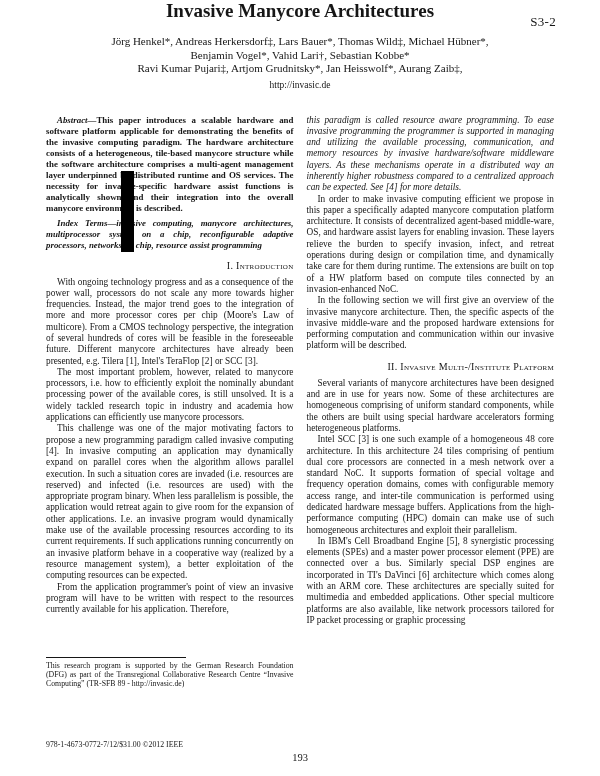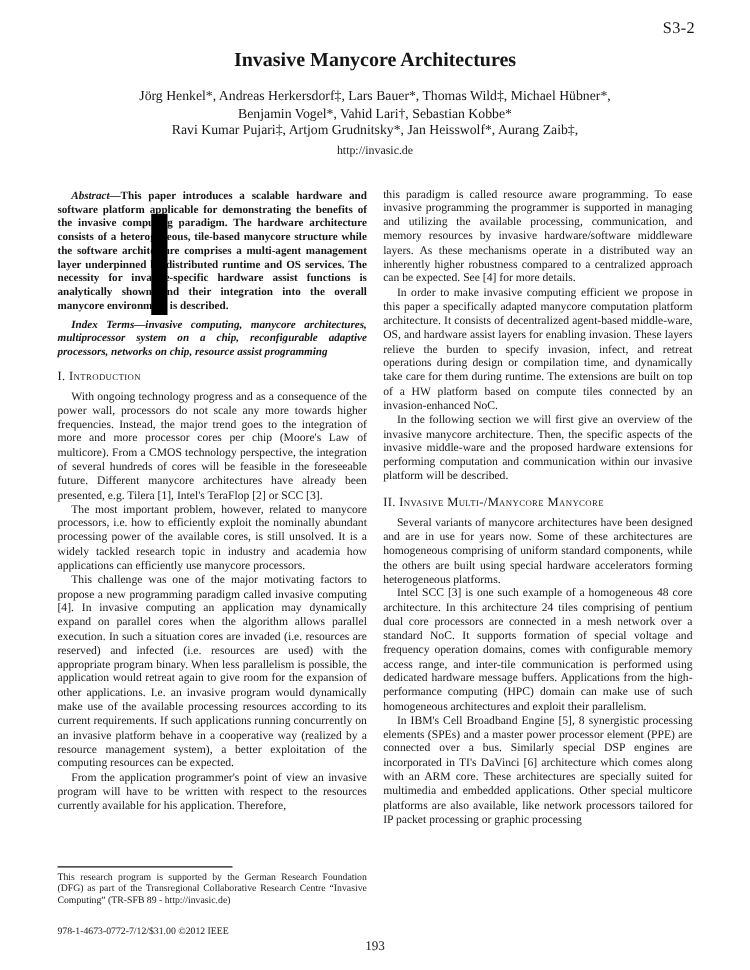--- a/index.html
+++ b/index.html
@@ -15,23 +15,22 @@
   }
   .session-id {
     position: absolute;
     top: 14px;
     right: 44px;
     font-size: 13px;
     letter-spacing: 0.3px;
   }
   .title {
     margin: 0;
-    padding-top: 40px;
     text-align: center;
-    font-size: 16px;
+    font-size: 19px;
     font-weight: bold;
   }
   .authors {
     margin-top: 13px;
     text-align: center;
     font-size: 11px;
     line-height: 13.5px;
   }
   .affil {
     margin-top: 6px;
@@ -57,31 +56,31 @@
     display: flex;
     flex-direction: column;
   }
   .col p {
     margin: 0;
     font-size: 9.3px;
     line-height: 11.3px;
     text-align: justify;
     text-indent: 11px;
   }
-  .col p.no-indent { text-indent: 0; }
+  .col p.no-indent { text-indent: 0; font-style: italic; }
   p.abstract, p.index-terms {
     font-weight: bold;
     font-size: 8.9px;
     line-height: 11px;
   }
   p.abstract .lead { font-style: italic; }
   p.index-terms { font-style: italic; margin-top: 4px; }
   h2.section {
     margin: 9px 0 6px 0;
-    text-align: left;
+    text-align: right;
     font-size: 10px;
     font-weight: normal;
     font-variant: small-caps;
     letter-spacing: 0.3px;
   }
   .footnote {
     margin-top: auto;
     font-size: 7.8px;
     line-height: 9.3px;
     text-align: justify;
@@ -151,21 +150,21 @@
         <div class="footnote-rule"></div>
         <div>This research program is supported by the German Research Foundation (DFG) as part of the Transregional Collaborative Research Centre “Invasive Computing” (TR-SFB 89 - http://invasic.de)</div>
       </div>
     </div>
 
     <div class="col">
       <p class="no-indent">this paradigm is called resource aware programming. To ease invasive programming the programmer is supported in managing and utilizing the available processing, communication, and memory resources by invasive hardware/software middleware layers. As these mechanisms operate in a distributed way an inherently higher robustness compared to a centralized approach can be expected. See [4] for more details.</p>
       <p>In order to make invasive computing efficient we propose in this paper a specifically adapted manycore computation platform architecture. It consists of decentralized agent-based middle-ware, OS, and hardware assist layers for enabling invasion. These layers relieve the burden to specify invasion, infect, and retreat operations during design or compilation time, and dynamically take care for them during runtime. The extensions are built on top of a HW platform based on compute tiles connected by an invasion-enhanced NoC.</p>
       <p>In the following section we will first give an overview of the invasive manycore architecture. Then, the specific aspects of the invasive middle-ware and the proposed hardware extensions for performing computation and communication within our invasive platform will be described.</p>
 
-      <h2 class="section">II. Invasive Multi-/Manycore Manycore</h2>
+      <h2 class="section">II. Invasive Multi-/Institute Platform</h2>
 
       <p>Several variants of manycore architectures have been designed and are in use for years now. Some of these architectures are homogeneous comprising of uniform standard components, while the others are built using special hardware accelerators forming heterogeneous platforms.</p>
       <p>Intel SCC [3] is one such example of a homogeneous 48 core architecture. In this architecture 24 tiles comprising of pentium dual core processors are connected in a mesh network over a standard NoC. It supports formation of special voltage and frequency operation domains, comes with configurable memory access range, and inter-tile communication is performed using dedicated hardware message buffers. Applications from the high-performance computing (HPC) domain can make use of such homogeneous architectures and exploit their parallelism.</p>
       <p>In IBM's Cell Broadband Engine [5], 8 synergistic processing elements (SPEs) and a master power processor element (PPE) are connected over a bus. Similarly special DSP engines are incorporated in TI's DaVinci [6] architecture which comes along with an ARM core. These architectures are specially suited for multimedia and embedded applications. Other special multicore platforms are also available, like network processors tailored for IP packet processing or graphic processing</p>
     </div>
 
   </div>
 
   <div class="scan-artifact"></div>
 

